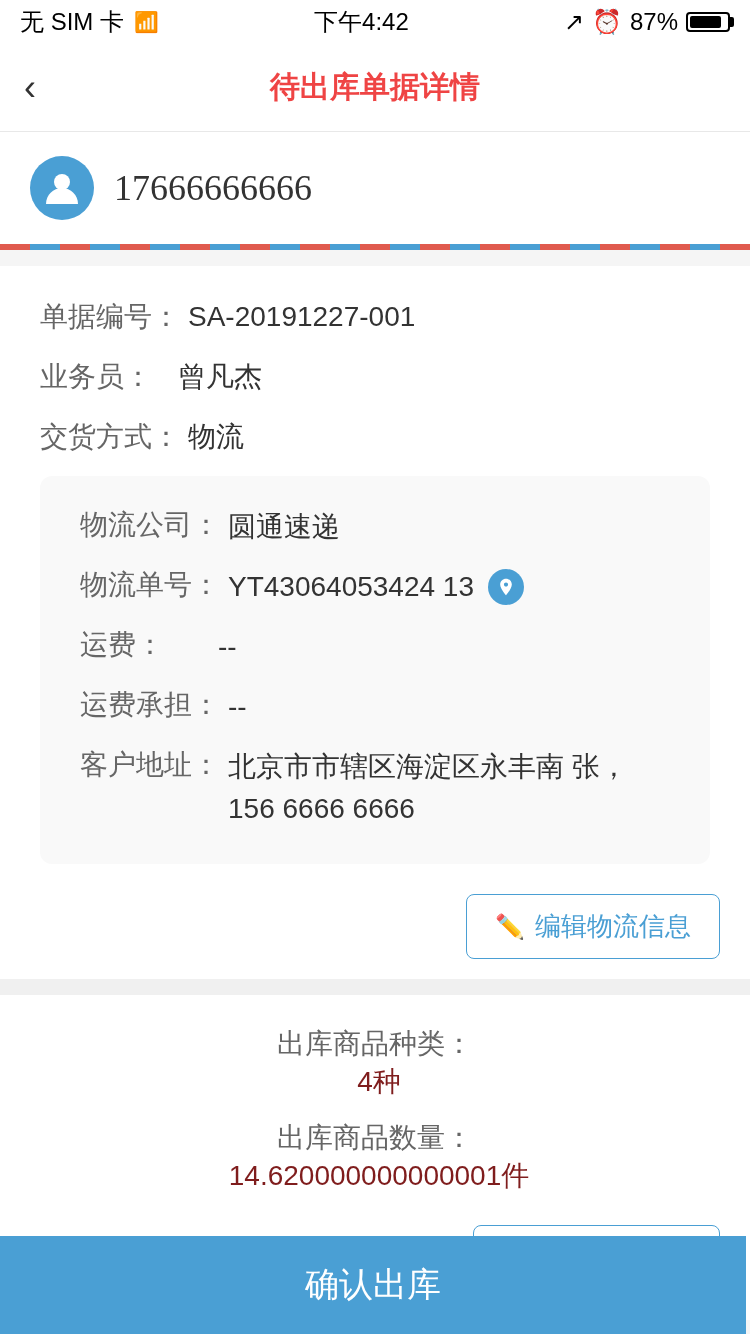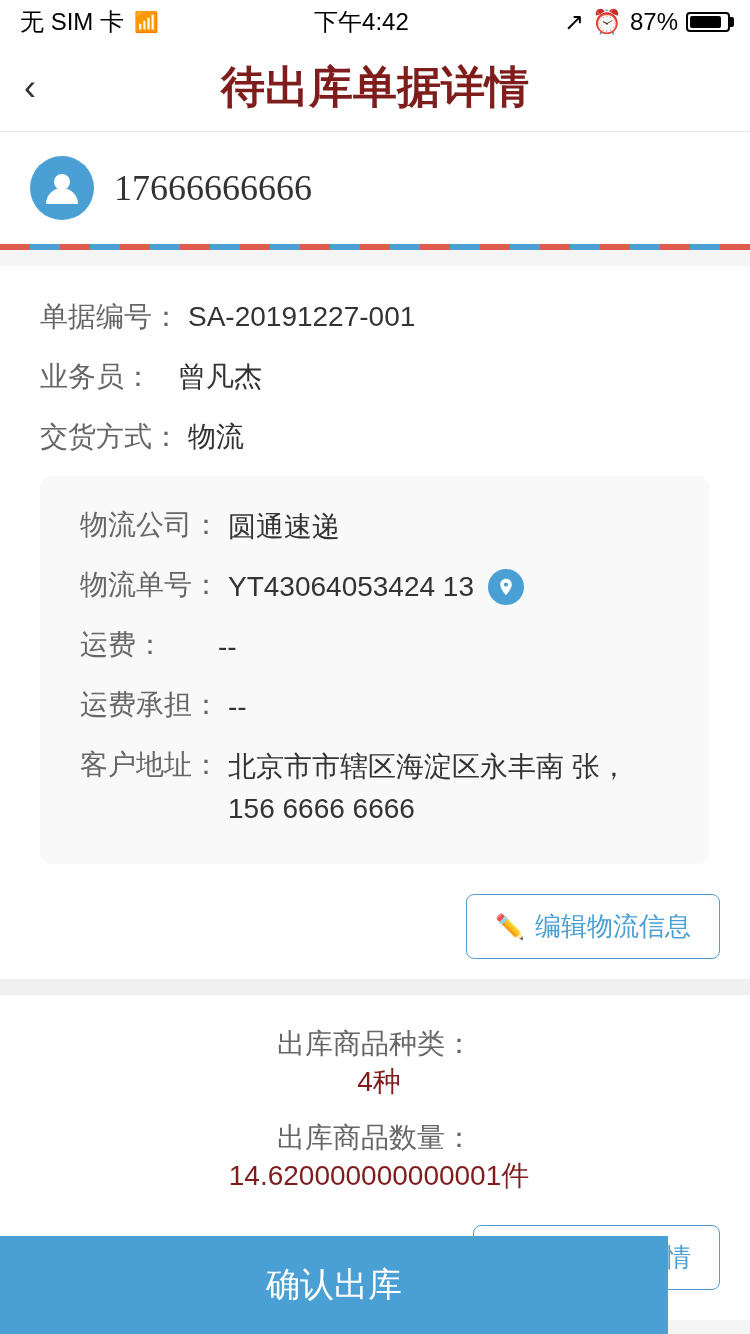--- a/index.html
+++ b/index.html
@@ -51,23 +51,23 @@
       border-bottom: 1px solid #e8e8e8;
     }
     .nav-back {
       position: absolute;
       left: 24px;
       font-size: 36px;
       color: #333;
       cursor: pointer;
     }
     .nav-title {
-      font-size: 44px;
+      font-size: 30px;
       font-weight: 600;
-      color: #7f1d1d;
+      color: #ef4444;
     }
 
     
     .content {
       padding-bottom: 120px;
     }
 
     
     .user-section {
       background: #fff;
@@ -247,21 +247,21 @@
     .bottom-spacer {
       background: #f5f5f5;
       height: 200px;
     }
 
     
     .confirm-btn-container {
       position: fixed;
       bottom: 0;
       left: 0;
-      width: 668px;
+      width: 746px;
       background: #4a9fd4;
       height: 98px;
       display: flex;
       align-items: center;
       justify-content: center;
       cursor: pointer;
     }
     .confirm-btn-text {
       color: #fff;
       font-size: 34px;

